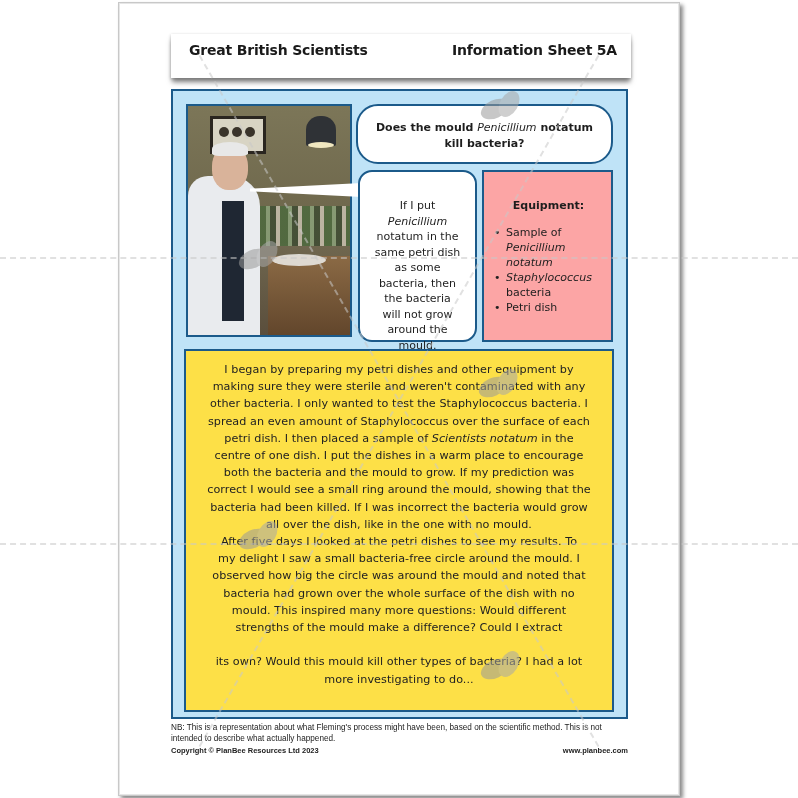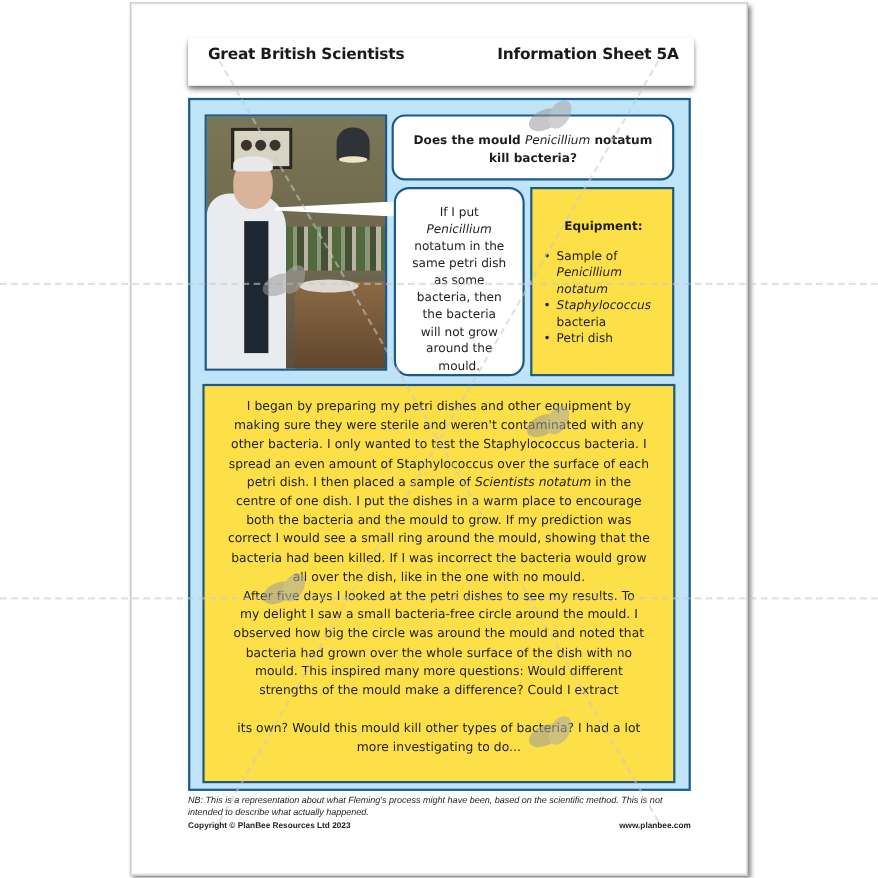--- a/index.html
+++ b/index.html
@@ -46,40 +46,40 @@
     .photo .coat { position:absolute; left:0; top:70px; width:72px; height:170px; background:#e9ebee; border-radius:20px 30px 0 0; }
     .photo .vest { position:absolute; left:34px; top:95px; width:22px; height:120px; background:#1f2733; }
     .photo .head { position:absolute; left:24px; top:40px; width:36px; height:44px; background:#d9b39a; border-radius:45%; }
     .photo .hair { position:absolute; left:24px; top:36px; width:36px; height:14px; background:#e8e8e8; border-radius:50% 50% 20% 20%; }
     .photo .dish { position:absolute; left:84px; top:148px; width:54px; height:12px; background:#e8e6e1; border-radius:50%; opacity:.9; }
 
     .bubble {
       position:absolute; background:#ffffff; border:2.5px solid #1b5a8a; box-sizing:border-box;
       font-family:"DejaVu Sans", sans-serif; color:#1e1e1e; text-align:center;
     }
-    .question { left:356px; top:104px; width:257px; height:60px; border-radius:12px; font-size:11px; font-weight:bold; padding:14px 10px 0; line-height:16px; }
-    .hypothesis { left:358px; top:170px; width:119px; height:172px; border-radius:14px; font-size:11px; line-height:15.5px; padding:13px 4px 0; }
+    .question { left:356px; top:104px; width:257px; height:60px; border-radius:22px; font-size:11px; font-weight:bold; padding:14px 10px 0; line-height:16px; }
+    .hypothesis { left:358px; top:170px; width:119px; height:172px; border-radius:14px; font-size:11px; line-height:15.5px; padding:26px 4px 0; }
     .pointer {
       position:absolute; left:250px; top:183px; width:112px; height:14px;
       background:#ffffff;
       clip-path: polygon(0 40%, 100% 0, 100% 100%, 0 60%);
     }
 
-    .equipment { position:absolute; left:482px; top:170px; width:131px; height:172px; background:#fde047; border:2.5px solid #1b5a8a; box-sizing:border-box; padding:26px 6px 0 8px; font-size:11px; line-height:15px; color:#1e1e1e; }
+    .equipment { position:absolute; left:482px; top:170px; width:131px; height:172px; background:#fca5a5; border:2.5px solid #1b5a8a; box-sizing:border-box; padding:26px 6px 0 8px; font-size:11px; line-height:15px; color:#1e1e1e; }
     .equipment .eq-title { font-weight:bold; text-align:center; margin-bottom:12px; display:block; }
     .equipment ul { margin:0; padding:0 0 0 14px; list-style:none; }
     .equipment li { position:relative; }
     .equipment li::before { content:"•"; position:absolute; left:-12px; top:0; }
 
     .story { position:absolute; left:184px; top:349px; width:430px; height:363px; background:#fde047; border:2.5px solid #1b5a8a; box-sizing:border-box; padding:10px 6px 0; text-align:center; font-size:11.2px; line-height:17.2px; color:#222; letter-spacing:0.05px; }
     .story p { margin:0; }
 
     em { font-style:italic; }
 
-    .footnote { position:absolute; left:171px; top:722px; width:460px; font-family:"Liberation Sans", sans-serif; font-size:8.2px; line-height:11px; color:#222;font-style:italic; }
+    .footnote { position:absolute; left:171px; top:722px; width:460px; font-family:"Liberation Sans", sans-serif; font-size:8.2px; line-height:11px; color:#222; }
     .copyright { position:absolute; left:171px; top:746px; font-family:"Liberation Sans", sans-serif; font-weight:bold; font-size:7.5px; color:#222; }
     .website { position:absolute; right:170px; top:746px; font-family:"Liberation Sans", sans-serif; font-weight:bold; font-size:7.5px; color:#222; }
 
     
     .wm-line { position:absolute; border-top:2px dashed #c9c9c9; opacity:.55; pointer-events:none; }
     .bee { position:absolute; width:46px; height:34px; opacity:.55; pointer-events:none; }
     .bee .b1 { position:absolute; left:0; top:10px; width:30px; height:18px; background:#9a9a9a; border-radius:50%; transform:rotate(-25deg); }
     .bee .b2 { position:absolute; left:20px; top:0; width:18px; height:28px; background:#a8a8a8; border-radius:50%; transform:rotate(30deg); }
   </style>
 </head>

